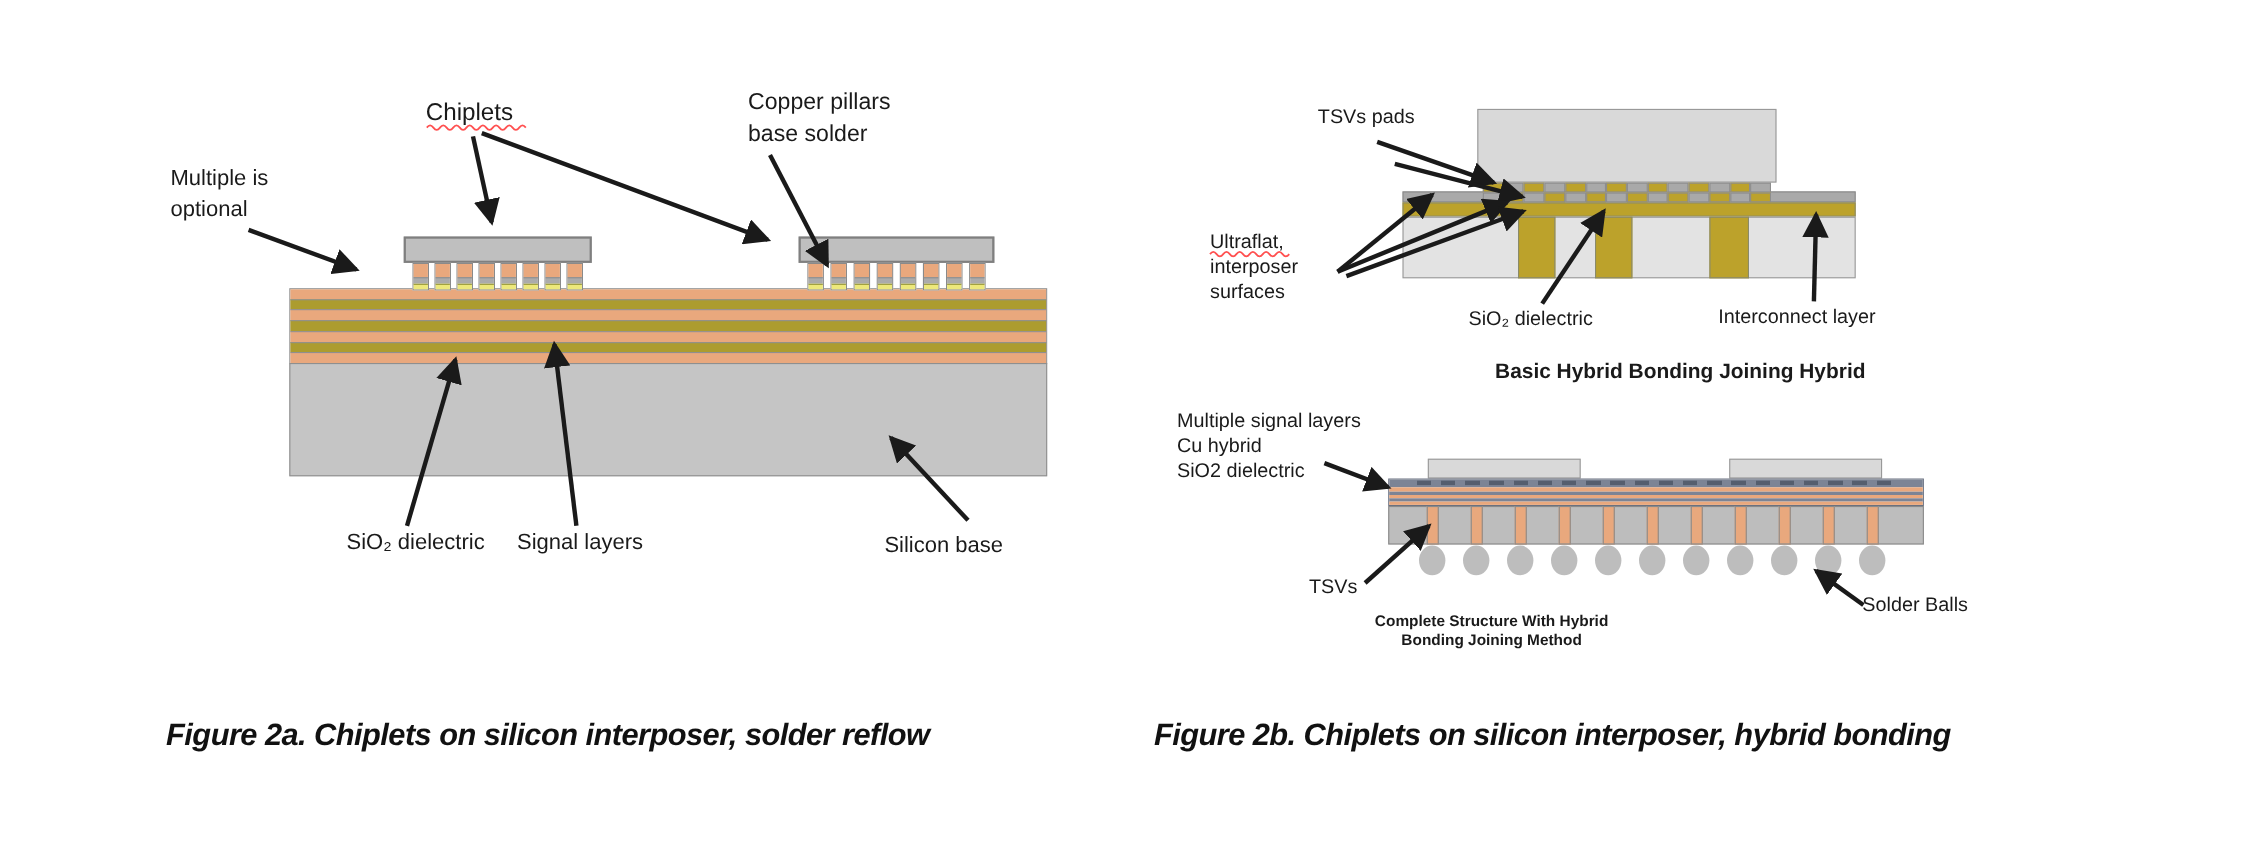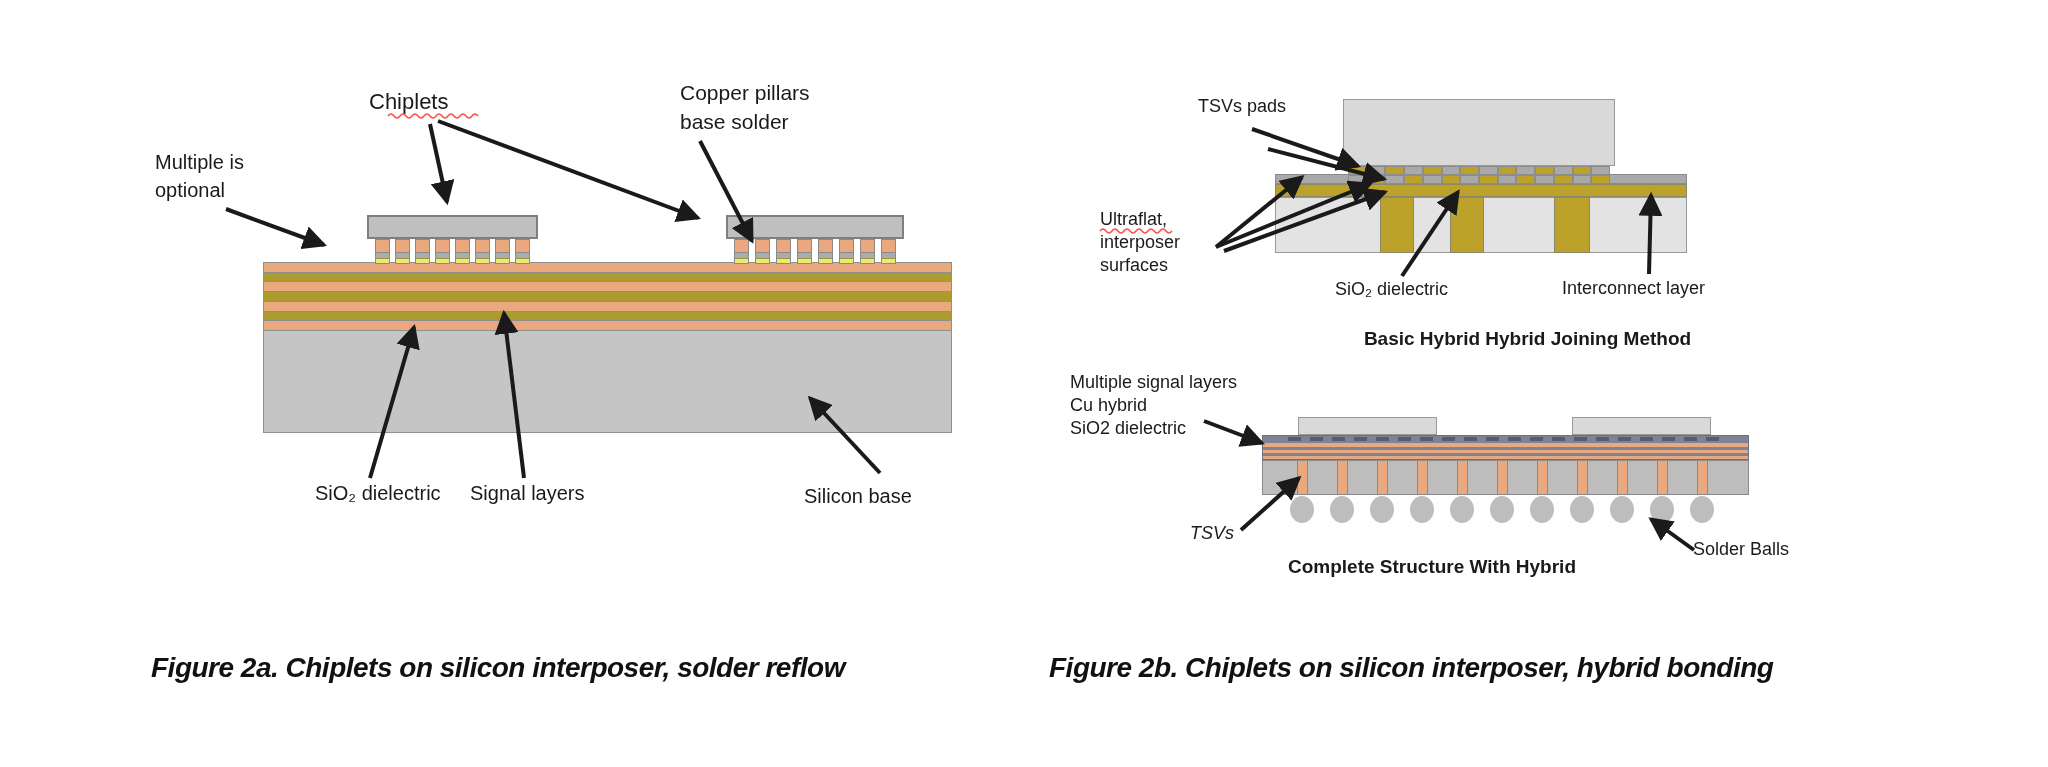--- a/index.html
+++ b/index.html
@@ -130,21 +130,21 @@
           <i style="background:#ABABAB"></i>
           <i style="background:#EDE87B"></i>
         </div>
         <div class="pillar">
           <i style="background:#E9A87D"></i>
           <i style="background:#ABABAB"></i>
           <i style="background:#EDE87B"></i>
         </div>
       </div>
 
-    <div class="lbl" style="left:369px;top:90px;font-size:22px;">Chiplets</div>
+    <div class="lbl" style="left:387px;top:90px;font-size:22px;">Chiplets</div>
     <div class="lbl f2a-lbl" style="left:155px;top:151px;">Multiple is</div>
     <div class="lbl f2a-lbl" style="left:155px;top:179px;">optional</div>
     <div class="lbl" style="left:680px;top:81px;font-size:21px;">Copper pillars</div>
     <div class="lbl" style="left:680px;top:110px;font-size:21px;">base solder</div>
     <div class="lbl f2a-lbl" style="left:315px;top:482px;">SiO₂ dielectric</div>
     <div class="lbl f2a-lbl" style="left:470px;top:482px;">Signal layers</div>
     <div class="lbl f2a-lbl" style="left:804px;top:485px;">Silicon base</div>
     <div class="cap" style="left:151px;top:652px;">Figure 2a. Chiplets on silicon interposer, solder reflow</div>
   </div>
 
@@ -191,21 +191,21 @@
         <div class="pad" style="background: rgb(169, 169, 169);"></div>
         <div class="pad" style="background: rgb(188, 162, 43);"></div>
       </div>
 
     <div class="lbl f2b-lbl" style="left:1198px;top:97px;">TSVs pads</div>
     <div class="lbl f2b-lbl" style="left:1100px;top:210px;">Ultraflat,</div>
     <div class="lbl f2b-lbl" style="left:1100px;top:233px;">interposer</div>
     <div class="lbl f2b-lbl" style="left:1100px;top:256px;">surfaces</div>
     <div class="lbl f2b-lbl" style="left:1335px;top:280px;">SiO₂ dielectric</div>
     <div class="lbl f2b-lbl" style="left:1562px;top:279px;">Interconnect layer</div>
-    <div class="ttl" style="left:1330px;top:328px;width:395px;font-size:19px;">Basic Hybrid Hybrid Joining Method</div>
+    <div class="ttl" style="left:1330px;top:328px;width:395px;font-size:19px;">Basic Hybrid Bonding Joining Hybrid</div>
   </div>
 
   <div>
 
     <div class="abs chip2b" style="left:1298px;top:417px;width:139px;height:18px;"></div>
     <div class="abs chip2b" style="left:1572px;top:417px;width:139px;height:18px;"></div>
 
     <div class="abs" id="bstack" style="left:1262px;top:435px;width:487px;height:25px;border:1px solid #6a7180;display:flex;flex-direction:column;">
         <div class="band" style="height: 8px; background: rgb(124, 132, 149);"></div>
         <div class="band" style="height: 4px; background: rgb(233, 168, 125);"></div>
@@ -241,24 +241,25 @@
         <div style="position: absolute; left: 268px; top: 0px; width: 24px; height: 27px; border-radius: 50%; background: rgb(189, 189, 189);"></div>
         <div style="position: absolute; left: 308px; top: 0px; width: 24px; height: 27px; border-radius: 50%; background: rgb(189, 189, 189);"></div>
         <div style="position: absolute; left: 348px; top: 0px; width: 24px; height: 27px; border-radius: 50%; background: rgb(189, 189, 189);"></div>
         <div style="position: absolute; left: 388px; top: 0px; width: 24px; height: 27px; border-radius: 50%; background: rgb(189, 189, 189);"></div>
         <div style="position: absolute; left: 428px; top: 0px; width: 24px; height: 27px; border-radius: 50%; background: rgb(189, 189, 189);"></div>
       </div>
 
     <div class="lbl f2b-lbl" style="left:1070px;top:373px;">Multiple signal layers</div>
     <div class="lbl f2b-lbl" style="left:1070px;top:396px;">Cu hybrid</div>
     <div class="lbl f2b-lbl" style="left:1070px;top:419px;">SiO2 dielectric</div>
-    <div class="lbl f2b-lbl" style="left:1190px;top:524px;font-style:italic;">TSVs</div>
+    <div class="lbl f2b-lbl" style="left:1190px;top:524px;">TSVs</div>
     <div class="lbl f2b-lbl" style="left:1693px;top:540px;">Solder Balls</div>
-    <div class="ttl" style="left:1272px;top:556px;width:320px;font-size:19px;">
+    <div class="ttl" style="left:1196px;top:556px;width:320px;font-size:14px;">
       <div>Complete Structure With Hybrid</div>
+      <div>Bonding Joining Method</div>
     </div>
     <div class="cap" style="left:1049px;top:652px;">Figure 2b. Chiplets on silicon interposer, hybrid bonding</div>
   </div>
 
   <svg width="2048" height="767" viewBox="0 0 2048 767">
     <defs>
       <marker id="ah" markerWidth="7" markerHeight="6" refX="5.2" refY="3" orient="auto" markerUnits="strokeWidth">
         <path d="M0,0 L6,3 L0,6 z" fill="#1a1a1a"></path>
       </marker>
     </defs>

